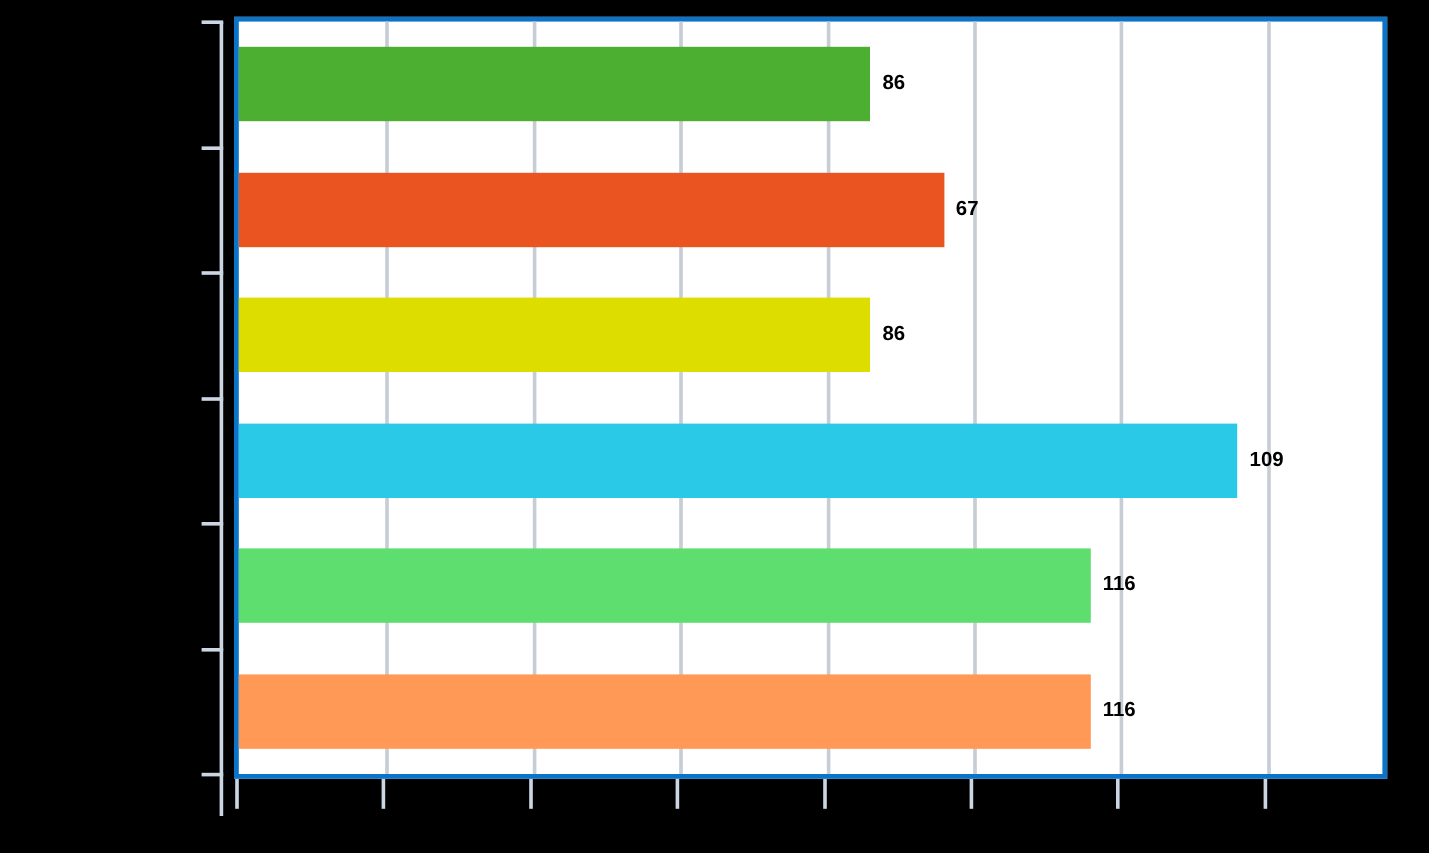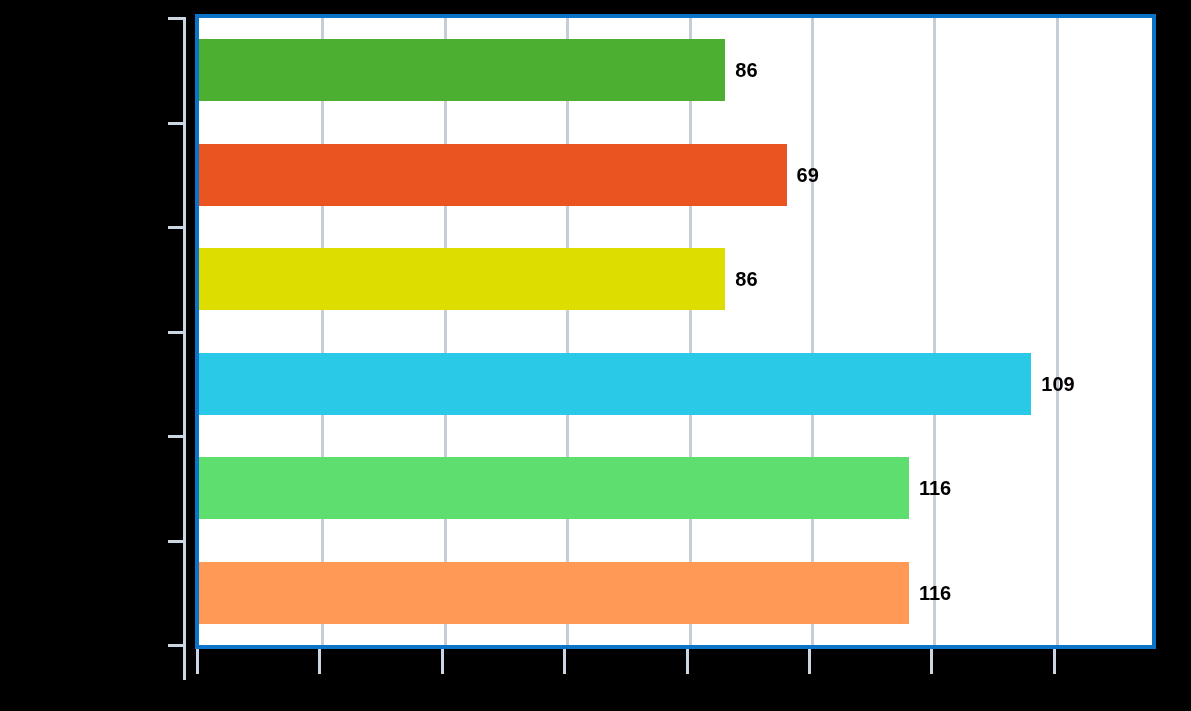--- a/index.html
+++ b/index.html
@@ -76,21 +76,21 @@
 
   
   .bar {
     position: absolute;
     left: 0;
     height: 62px;
   }
 
   .bar-label {
     position: absolute;
-    font-size: 20px;
+    font-size: 17px;
     font-weight: bold;
     color: #000000;
     white-space: nowrap;
     line-height: 1;
   }
 </style>
 </head>
 <body>
 
 <div id="chart-root">
@@ -134,20 +134,20 @@
           <div class="bar" style="top: 230.25px; width: 526.32px; height: 62px; background: rgb(221, 221, 0);"></div>
           <div class="bar" style="top: 334.75px; width: 832.32px; height: 62px; background: rgb(43, 201, 232);"></div>
           <div class="bar" style="top: 439.25px; width: 709.92px; height: 62px; background: rgb(95, 222, 112);"></div>
           <div class="bar" style="top: 543.75px; width: 709.92px; height: 62px; background: rgb(255, 153, 85);"></div>
         </div>
     </div>
   </div>
 
   <div id="labels">
       <div class="bar-label" style="left: 735.32px; top: 60.25px;">86</div>
-      <div class="bar-label" style="left: 796.52px; top: 164.75px;">69</div>
+      <div class="bar-label" style="left: 796.52px; top: 164.75px;">67</div>
       <div class="bar-label" style="left: 735.32px; top: 269.25px;">86</div>
       <div class="bar-label" style="left: 1041.32px; top: 373.75px;">109</div>
       <div class="bar-label" style="left: 918.92px; top: 478.25px;">116</div>
       <div class="bar-label" style="left: 918.92px; top: 582.75px;">116</div>
     </div>
 
 </div>
 
 </body></html>

